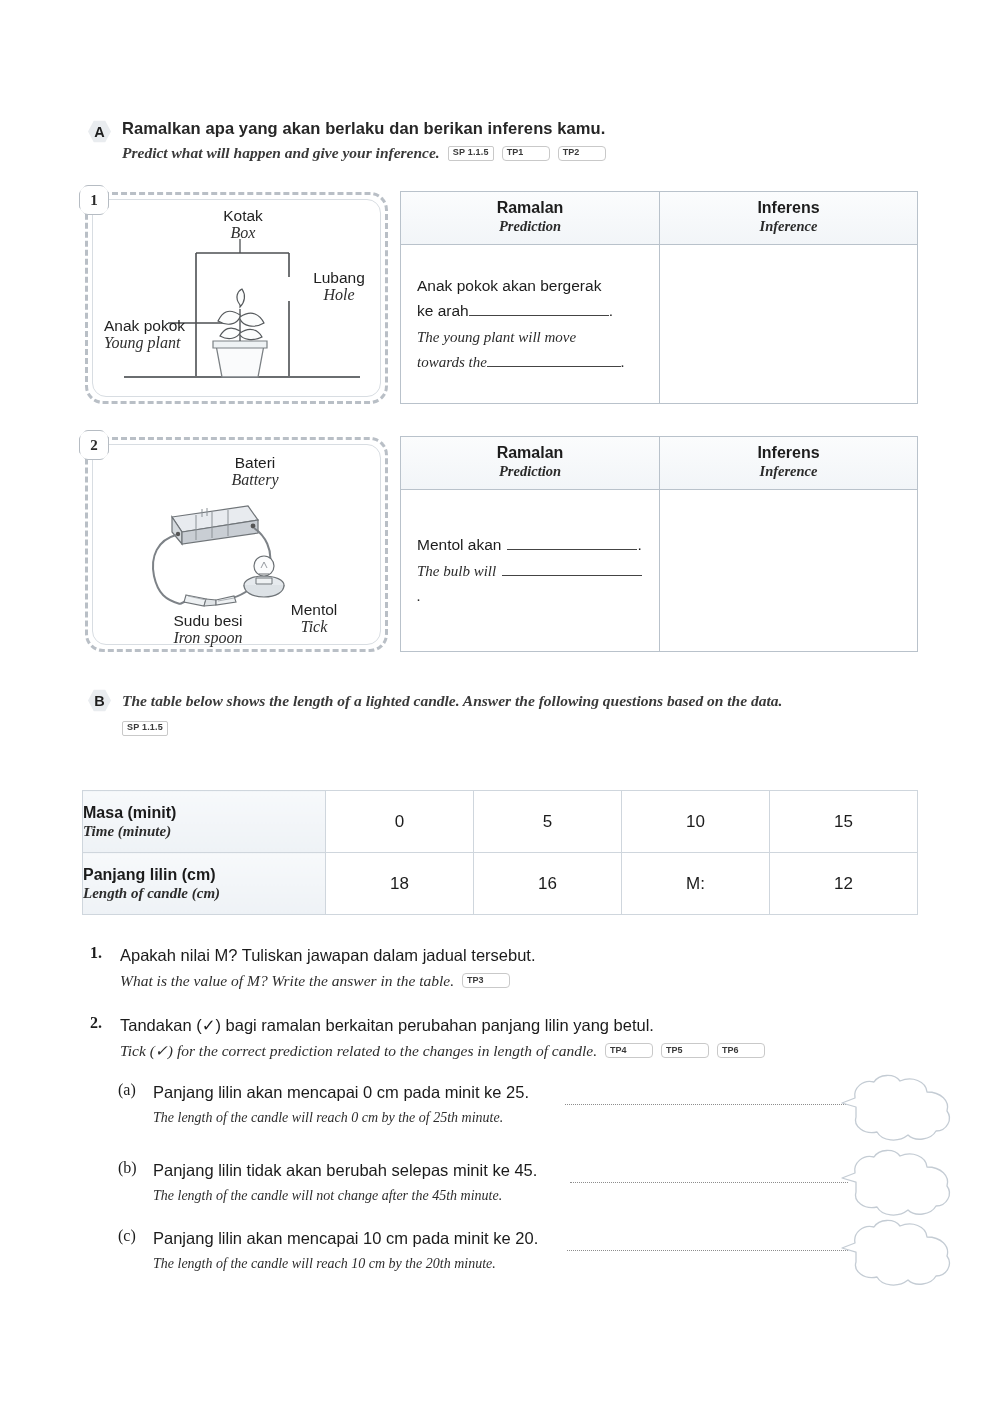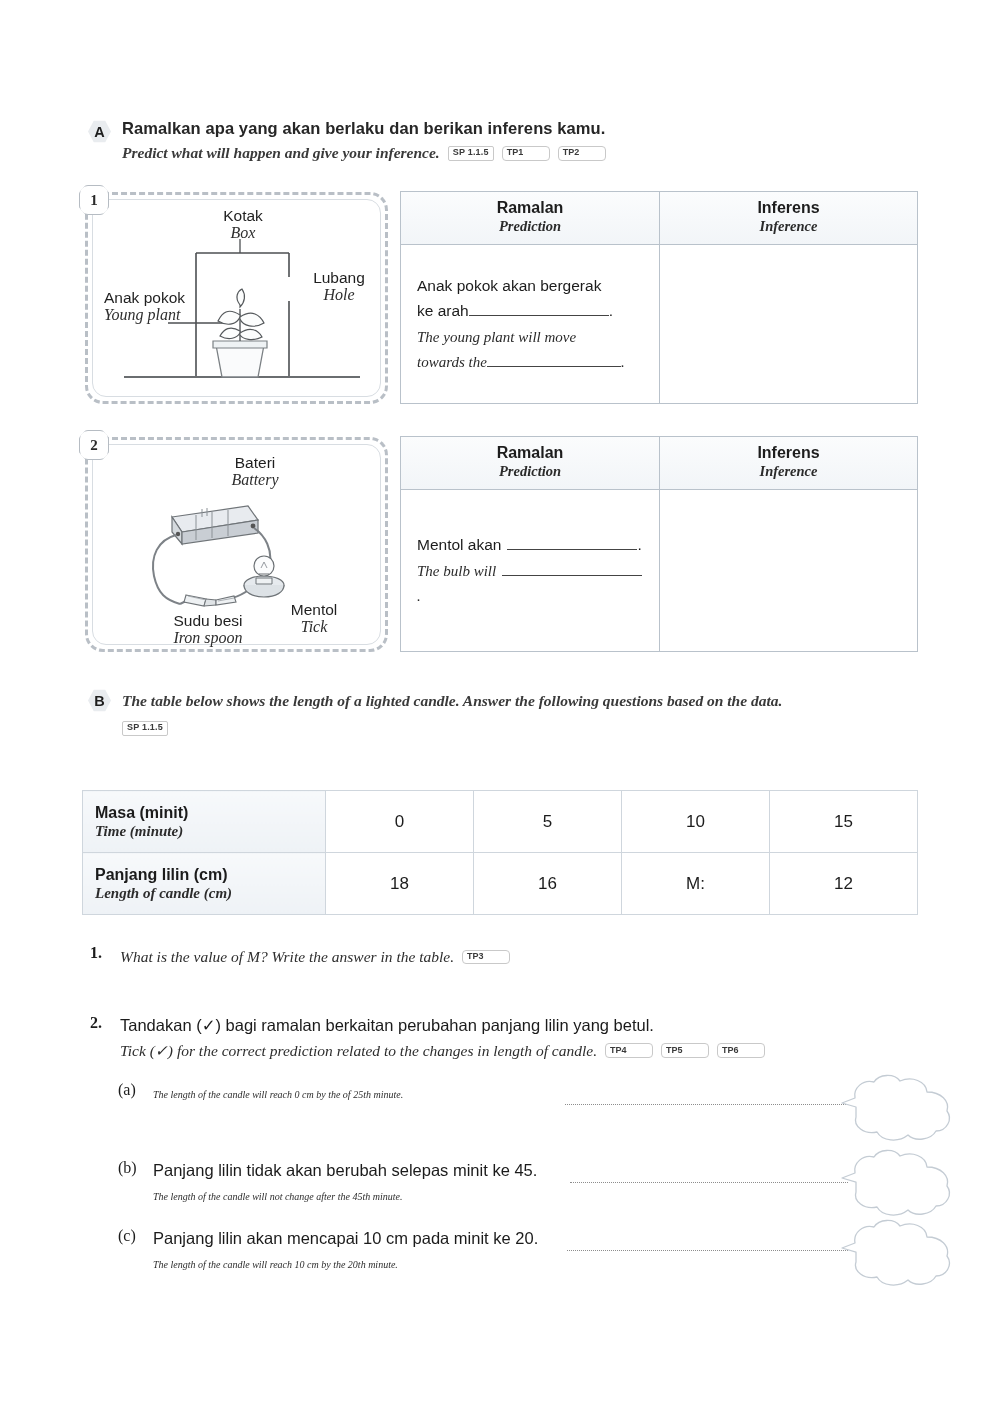--- a/index.html
+++ b/index.html
@@ -143,41 +143,41 @@
     border: 1px solid #cfd6dd;
     text-align: center;
     vertical-align: middle;
     font-family: "Liberation Sans", sans-serif;
     font-size: 17px;
     color: #1c1c1c;
     height: 62px;
   }
   .data-table td.rowhead {
     text-align: left;
-    padding: 6px 12px;
+    padding: 6px 0;
     width: 243px;
     background: linear-gradient(#f7f9fb, #eef2f6);
     line-height: 1.2;
   }
   .data-table td.rowhead .ms { font-family: "Liberation Sans", sans-serif; font-weight: bold; font-size: 16px; color: #1b1b1b; display: block; }
   .data-table td.rowhead .eng { font-family: "Liberation Serif", serif; font-style: italic; font-weight: bold; font-size: 15px; color: #2c2c2c; display: block; }
 
   
   .qitem { position: absolute; display: flex; gap: 10px; align-items: flex-start; }
   .qnum { font-family: "Liberation Serif", serif; font-weight: bold; font-size: 16px; color: #1c1c1c; width: 20px; flex: 0 0 20px; }
   .qbody { line-height: 1.42; }
   .qbody .ms { font-family: "Liberation Sans", sans-serif; font-size: 16.5px; color: #1b1b1b; }
   .qbody .eng { font-family: "Liberation Serif", serif; font-style: italic; font-size: 15.5px; color: #2d2d2d; }
 
   
   .opt { position: absolute; display: flex; gap: 9px; align-items: flex-start; }
   .optlab { font-family: "Liberation Serif", serif; font-size: 16px; color: #1c1c1c; width: 26px; flex: 0 0 26px; }
   .optbody { line-height: 1.45; }
   .optbody .ms { font-family: "Liberation Sans", sans-serif; font-size: 16.5px; color: #1b1b1b; }
-  .optbody .eng { font-family: "Liberation Serif", serif; font-style: italic; font-size: 10px; color: #2d2d2d; }
+  .optbody .eng { font-family: "Liberation Serif", serif; font-style: italic; font-size: 14px; color: #2d2d2d; }
 
   .dotline {
     position: absolute;
     border-bottom: 1.6px dotted #8d8d8d;
     height: 0;
   }
 
   svg { display: block; }
   .cloud { position: absolute; }
 </style>
@@ -234,21 +234,21 @@
       <div class="ms">Kotak</div>
       <div class="eng">Box</div>
     </div>
 
     <div class="lbl" style="left:205px; top:74px; width:92px;">
       <div class="ms">Lubang</div>
       <div class="eng">Hole</div>
     </div>
 
     <div class="lbl" style="left:16px; top:94px; width:88px; text-align:left;">
-      <div class="ms" style="line-height:1.1;">Anak pokok</div>
+      <div class="ms" style="line-height:1.1;margin-top:28px;">Anak pokok</div>
       <div class="eng">Young plant</div>
     </div>
   </div>
 
   <div class="pi-table" style="left:400px; top:191px; width:518px; height:213px;">
     <div class="pi-head">
       <div class="t1">Ramalan</div>
       <div class="t2">Prediction</div>
     </div>
     <div class="pi-head col2">
@@ -374,20 +374,21 @@
         <td>16</td>
         <td>M:</td>
         <td>12</td>
       </tr>
     </tbody>
   </table>
 
   <div class="qitem" style="left:90px; top:944px; width:700px;">
     <div class="qnum">1.</div>
     <div class="qbody">
+      <div><span class="ms">Apakah nilai M? Tuliskan jawapan dalam jadual tersebut.</span></div>
       <div class="inline-row" style="margin-top:2px;">
         <span class="eng">What is the value of M? Write the answer in the table.</span>
         <span class="badge-gap"></span>
         <span class="badge tp">TP3</span>
       </div>
     </div>
   </div>
 
   <div class="qitem" style="left:90px; top:1014px; width:830px;">
     <div class="qnum">2.</div>
@@ -401,20 +402,21 @@
         <span class="badge tp">TP5</span>
         <span class="badge-gap"></span>
         <span class="badge tp">TP6</span>
       </div>
     </div>
   </div>
 
   <div class="opt" style="left:118px; top:1081px; width:640px;">
     <div class="optlab">(a)</div>
     <div class="optbody">
+      <div><span class="ms">Panjang lilin akan mencapai 0 cm pada minit ke 25.</span></div>
       <div><span class="eng">The length of the candle will reach 0 cm by the of 25th minute.</span></div>
     </div>
   </div>
   <div class="dotline" style="left:565px; top:1104px; width:283px;"></div>
   <svg class="cloud" style="left:838px; top:1073px;" width="118" height="72" viewBox="0 0 118 72">
     <path d="M18 34 L4 30 L17 25 C15 15 25 6 36 9 C41 1 56 0 62 8 C74 3 88 8 89 19
              C103 19 112 28 109 38 C115 46 109 58 98 58 C93 67 77 69 70 62
              C60 70 44 68 39 59 C26 62 15 53 18 44 Z" fill="#ffffff" stroke="#c4ccd4" stroke-width="1.3" stroke-linejoin="round"></path>
   </svg>
 

